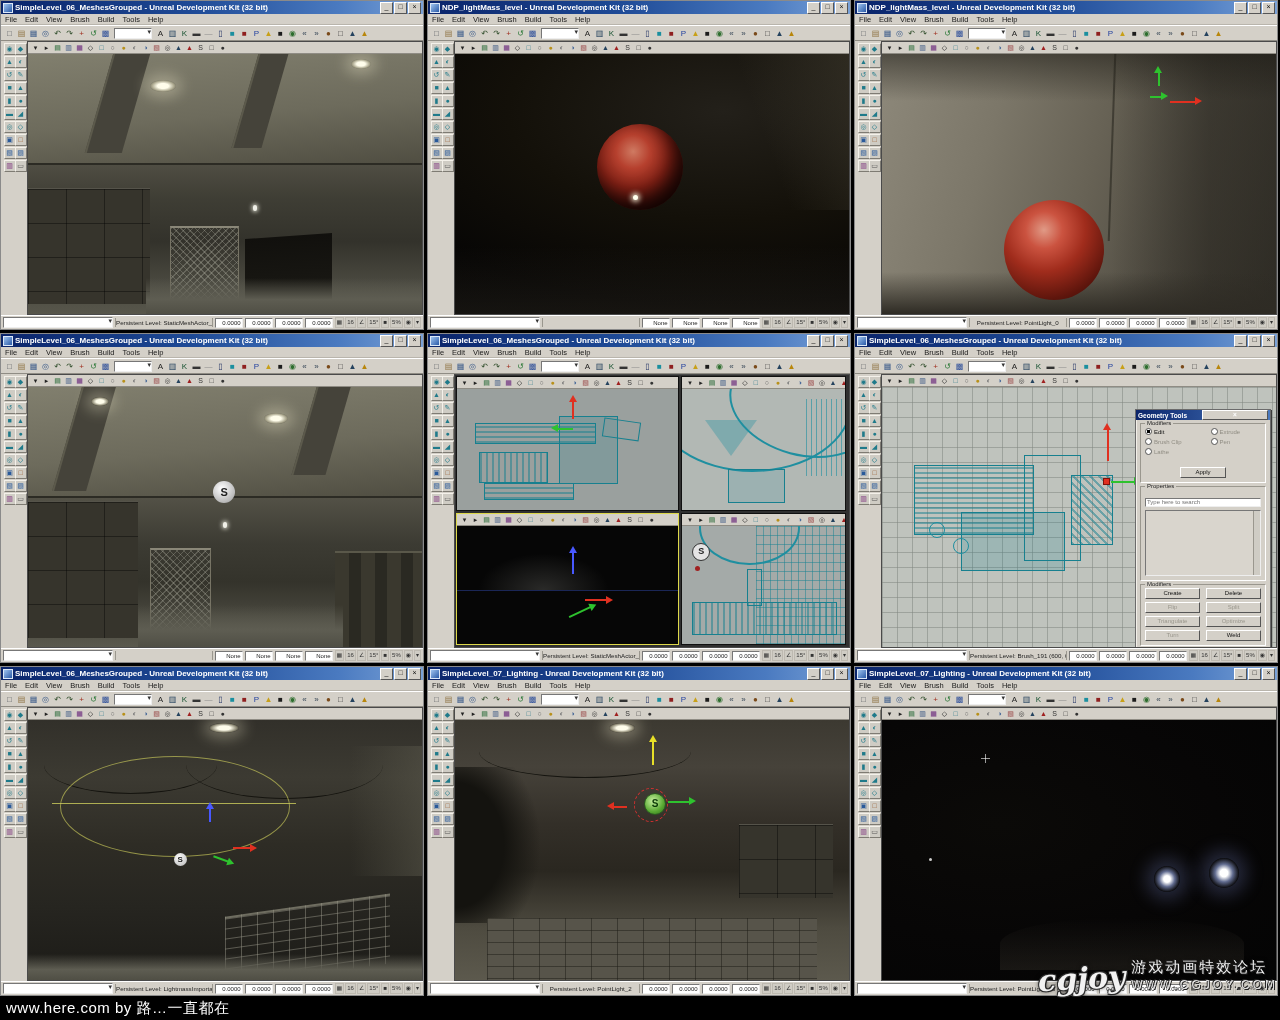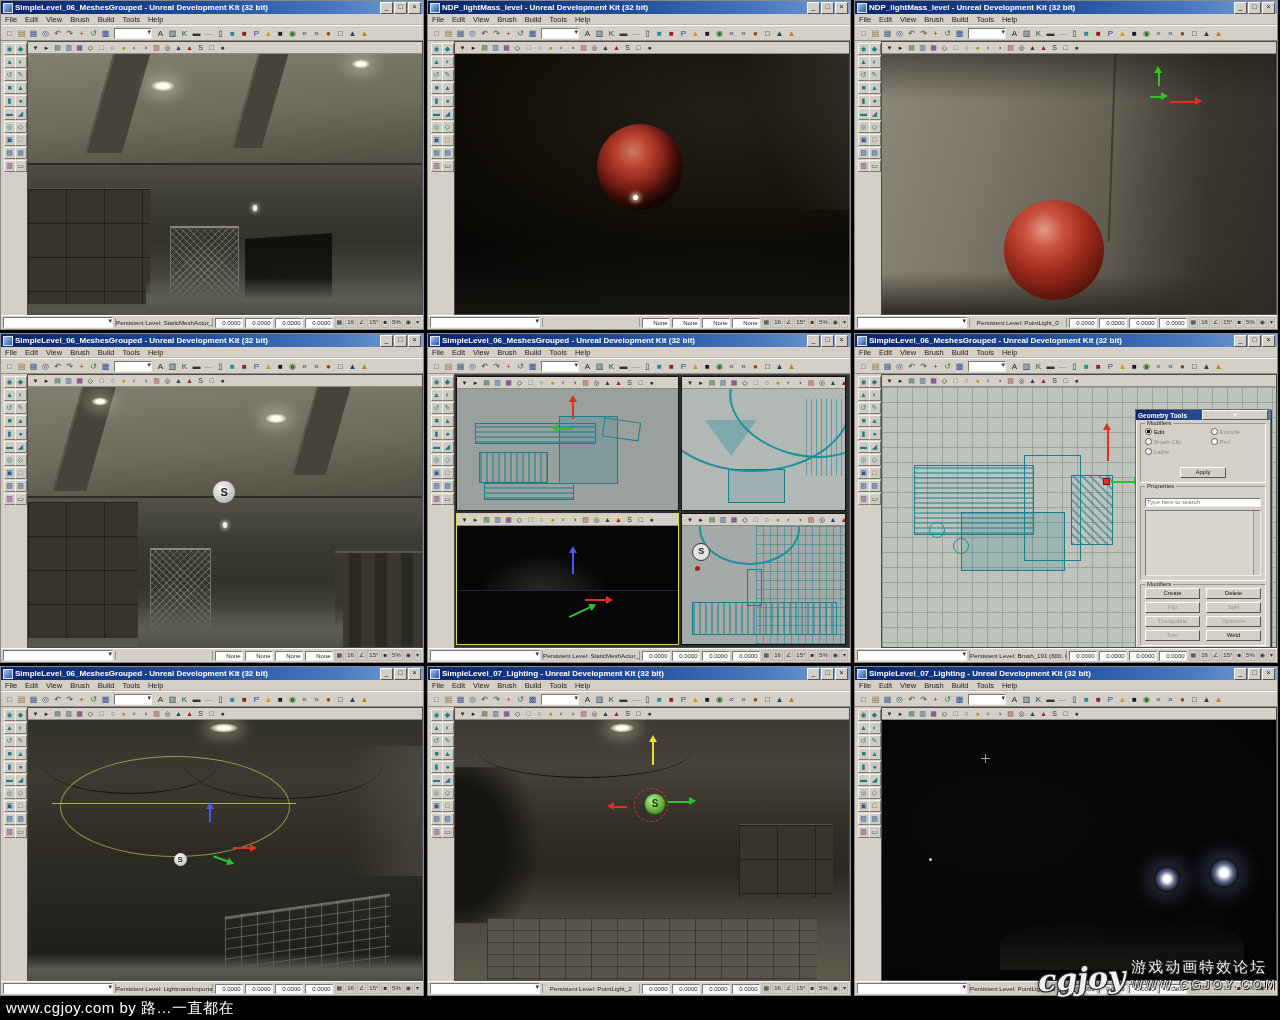--- a/index.html
+++ b/index.html
@@ -1185,14 +1185,14 @@
 
 <div class="watermark">
   <span class="wm-logo">cgjoy</span>
   <span class="wm-right">
     <span class="wm-cn">游戏动画特效论坛</span>
     <span class="wm-url">WWW.CGJOY.COM</span>
   </span>
 </div>
 
 <div class="footer">
-  <span class="footer-text">www.cgjoy.com by 路…一直都在</span>
+  <span class="footer-text">www.here.com by 路…一直都在</span>
 </div>
 
 </body></html>

